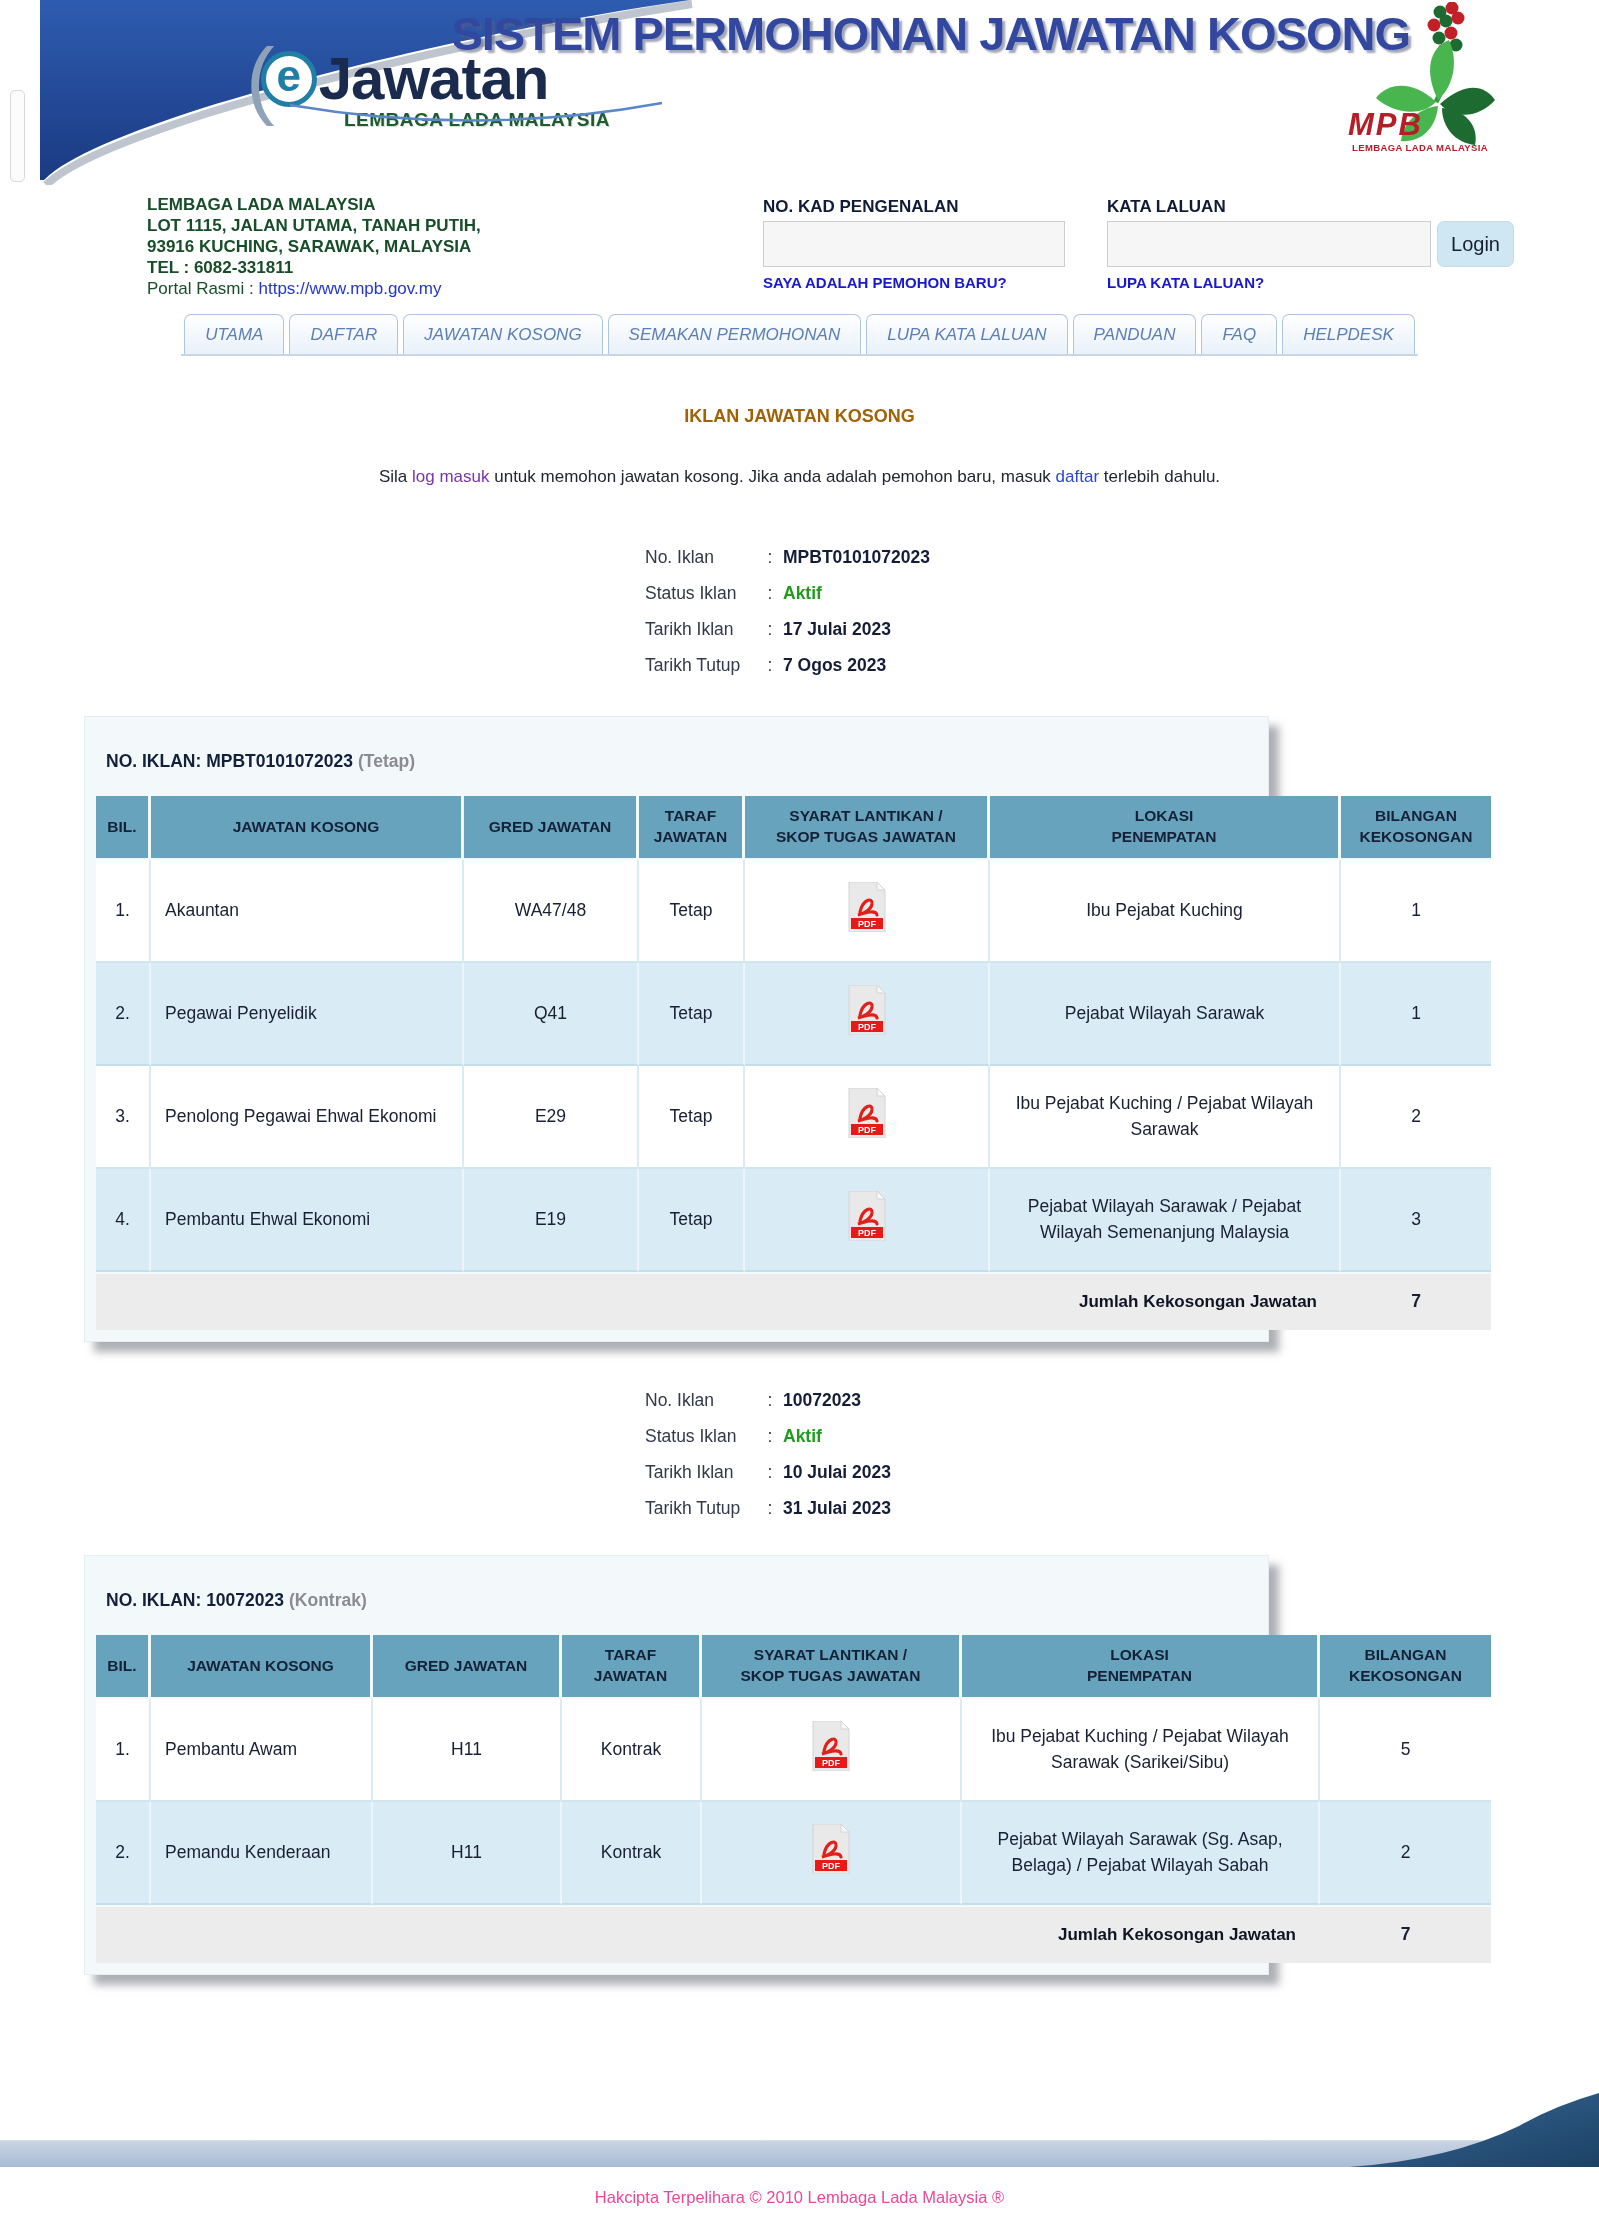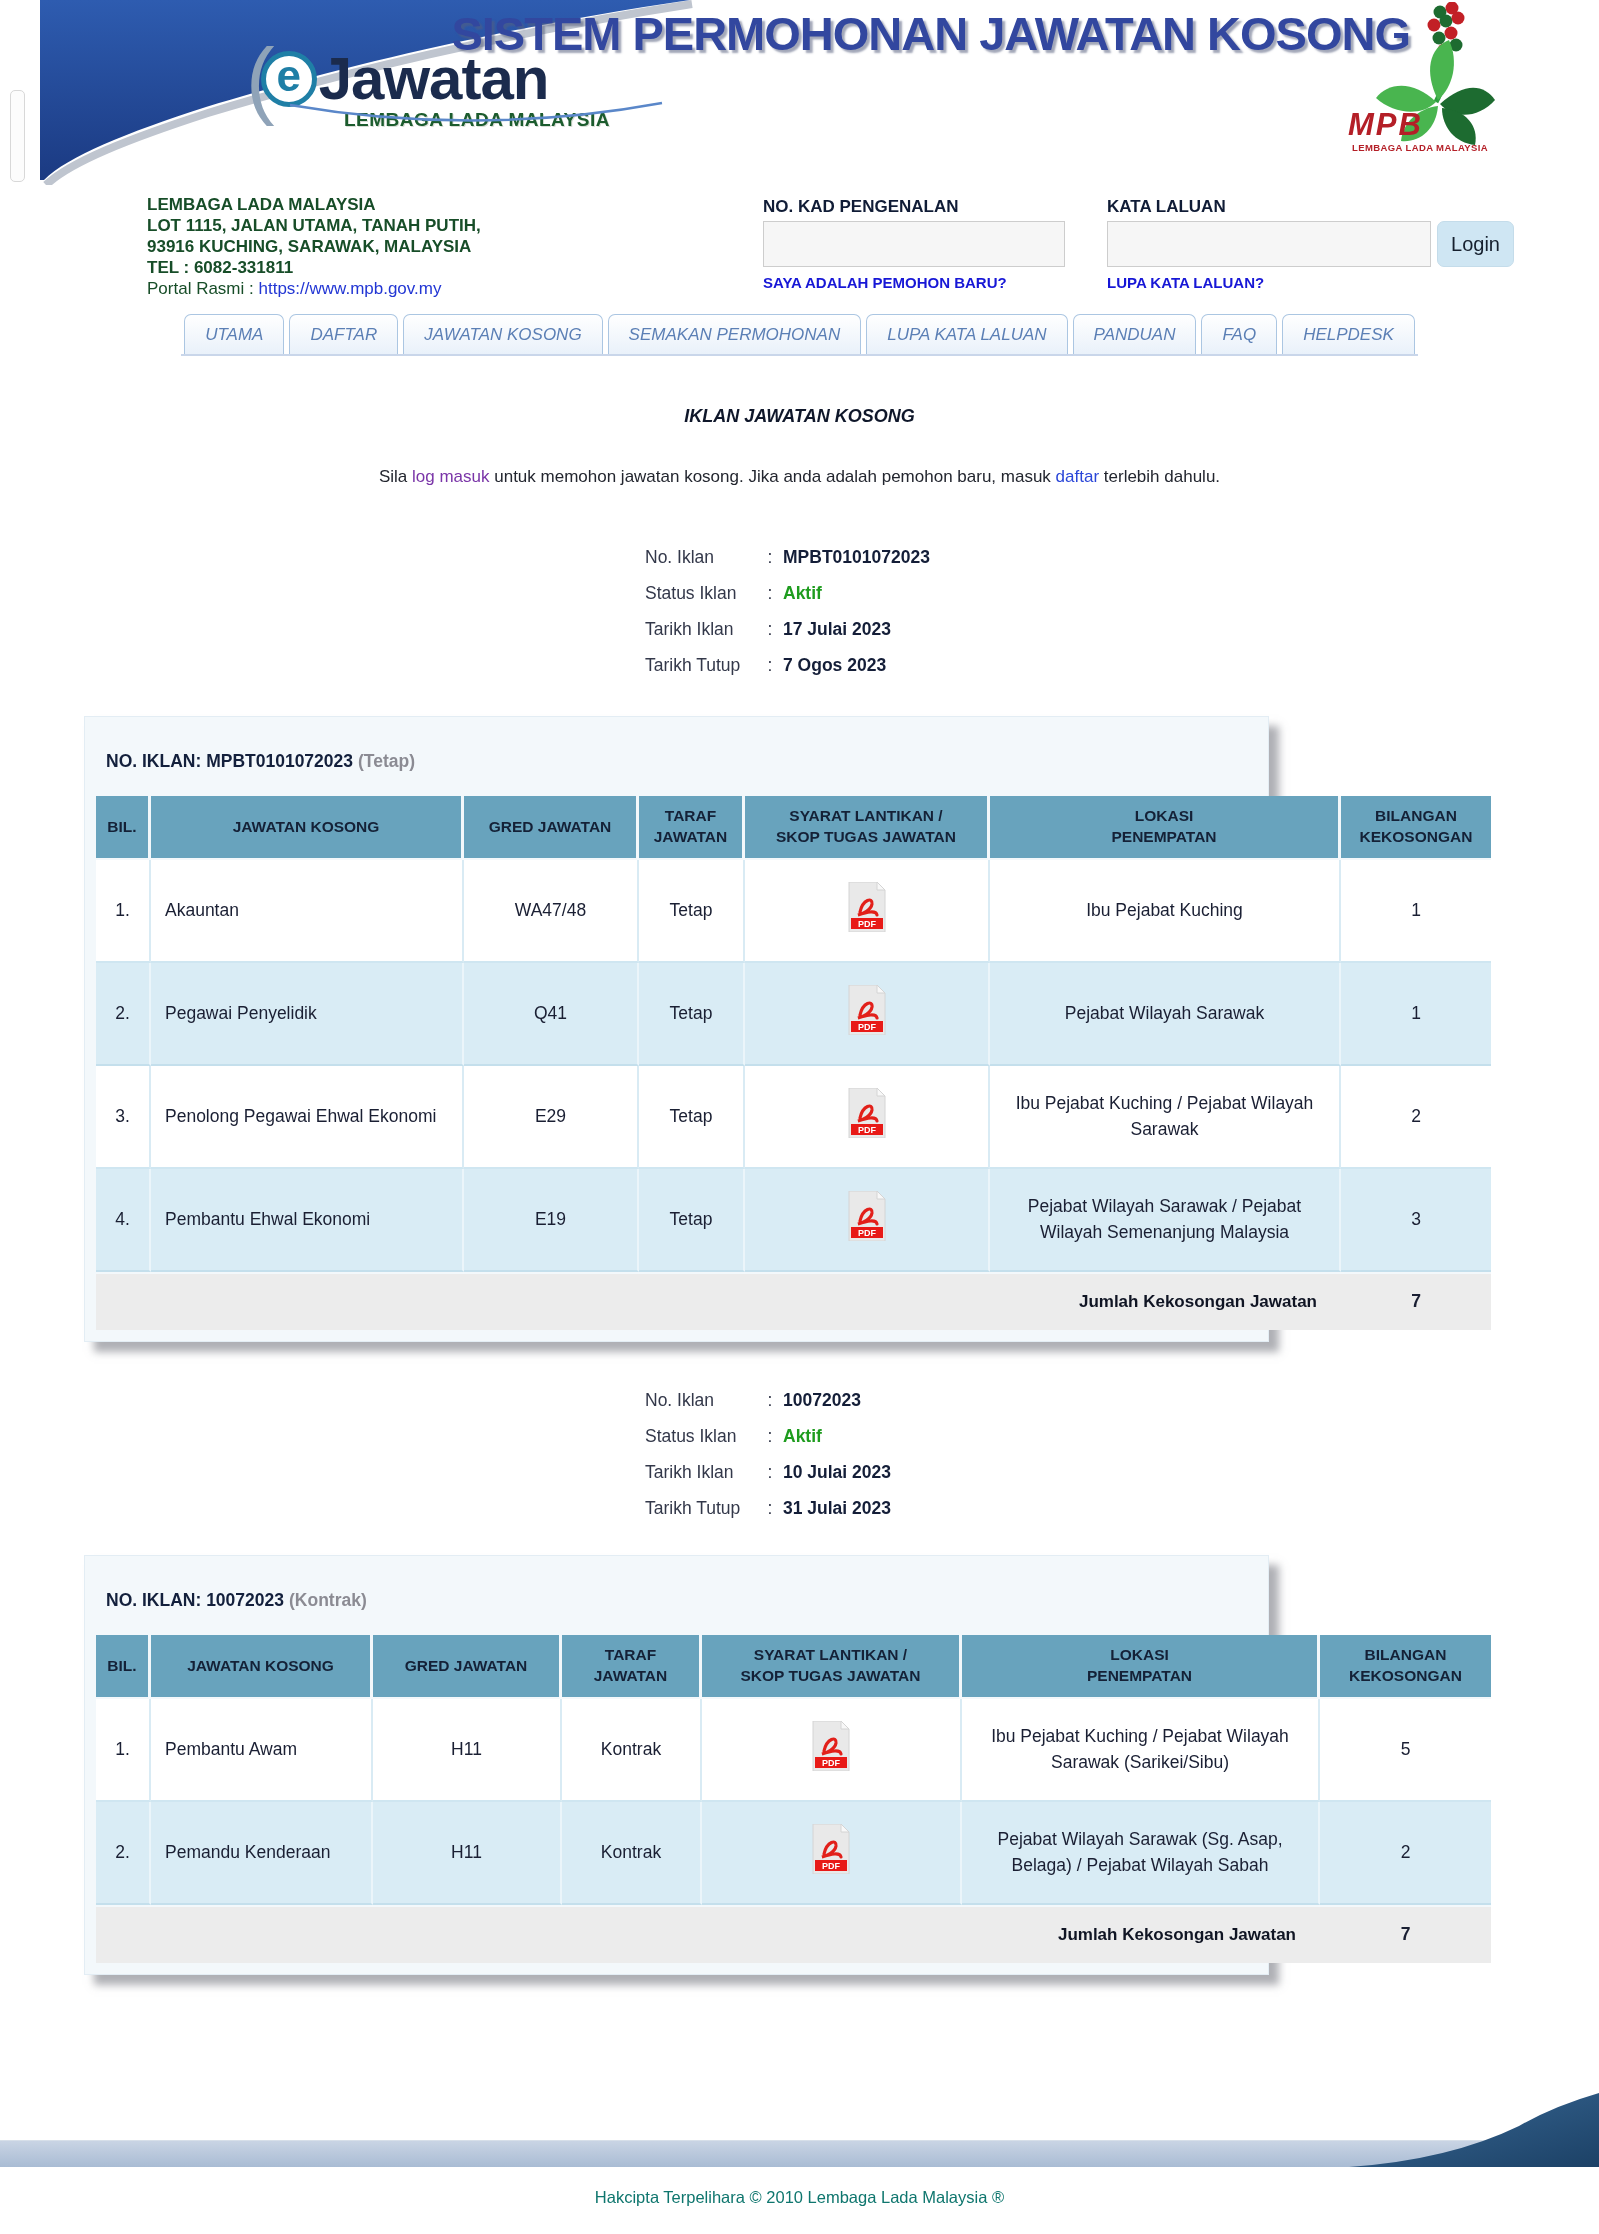--- a/index.html
+++ b/index.html
@@ -38,21 +38,21 @@
   .login-link { position:absolute; top:92px; font-size:15px; font-weight:bold; color:#1717d6; text-decoration:none; }
   .lnk-new { left:763px; } .lnk-forgot { left:1107px; }
 
   
   .tabs { display:flex; gap:5px; width:fit-content; margin:8px auto 0; border-bottom:2px solid #c9d6ea; align-items:flex-end; padding:0 3px; }
   .tab { font-size:17px; color:#5b7fb5; text-decoration:none; padding:10px 20px 9px;
     background:linear-gradient(#ffffff,#e9f1fa); border:1px solid #abc6e2; border-bottom:none;
     border-radius:7px 7px 0 0; box-shadow:inset 0 1px 0 #fff; white-space:nowrap;font-style:italic; }
 
   
-  .main-heading { margin-top:50px; text-align:center; font-size:18px; font-weight:bold; color:#0f172a;font-style:italic; }
+  .main-heading { margin-top:50px; text-align:center; font-size:18px; font-weight:bold; color:#a16207; }
   .intro { margin-top:40px; text-align:center; font-size:17px; color:#23262f; }
   .intro a { text-decoration:none; }
   .lnk-logmasuk { color:#7a35a8; }
   .lnk-daftar { color:#2a46d8; }
 
   .details { display:grid; grid-template-columns:112px 26px auto; row-gap:15px; margin-left:645px; font-size:17.5px; width:fit-content; }
   .dl { color:#33384a; } .dc { color:#33384a; text-align:center; }
   .dv { font-weight:bold; color:#141e38; }
   .dv.green { color:#1e9c1e; }
   .d1 { margin-top:60px; } .d2 { margin-top:48px; }
@@ -74,21 +74,21 @@
   tr.alt td { background:#d9ecf5; border-right-color:#ebf5fa; border-bottom-color:#c4dfec; }
   tfoot td { background:#ececec; height:58px; border-right:none; border-bottom:none; border-top:2px solid #f3f8fb; }
   tfoot .total-label { text-align:right; font-weight:bold; padding-right:24px; font-size:17px; color:#101524; }
   tfoot .total-value { font-weight:bold; }
   .pdf-btn { display:inline-block; cursor:pointer; line-height:0; }
 
   
   .footer-band { position:absolute; left:0; top:2140px; width:1599px; height:27px;
     background:linear-gradient(180deg,#c9d4e4,#a9bcd4); border-top:1px solid #d7dfe9; }
   .footer-swoosh { position:absolute; right:0; top:2086px; }
-  .copyright { position:absolute; top:2188px; left:0; width:100%; text-align:center; font-size:16.5px; color:#0f766e; }
+  .copyright { position:absolute; top:2188px; left:0; width:100%; text-align:center; font-size:16.5px; color:#ec4899; }
 </style>
 </head>
 <body>
 
 <div class="page">
 
   <header class="hdr">
     <svg class="swoosh" width="660" height="185" viewBox="0 0 660 185">
       <defs>
         <linearGradient id="g1" x1="0" y1="0" x2="0" y2="1">

